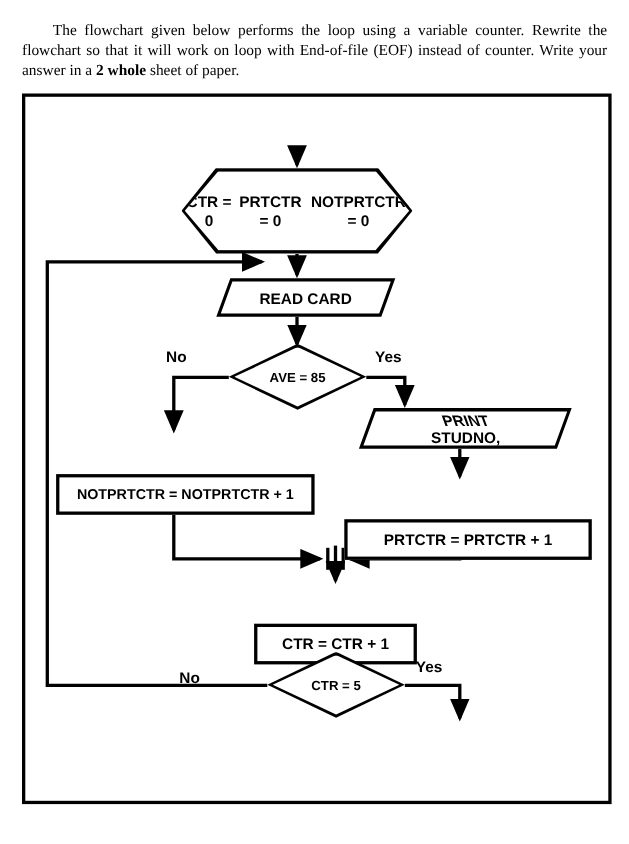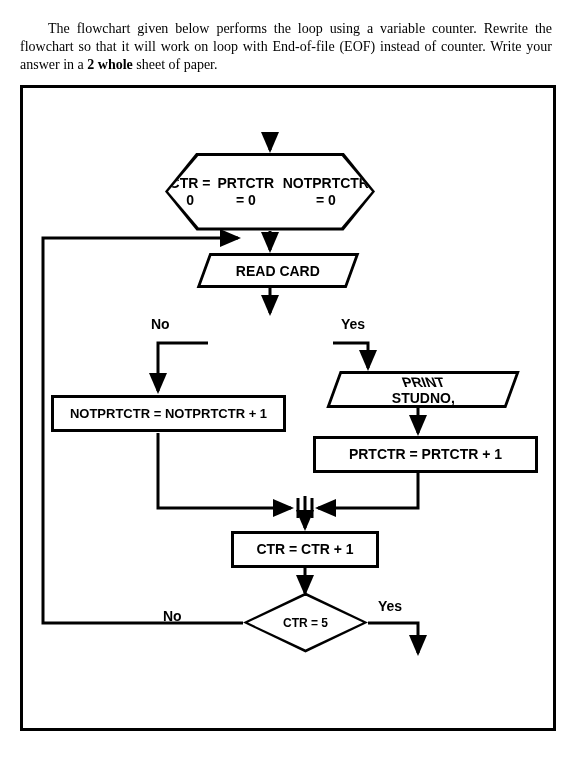--- a/index.html
+++ b/index.html
@@ -36,20 +36,21 @@
     text-align: center;
     box-sizing: border-box;
   }
   .terminator {
     border: 3px solid #000;
     border-radius: 20px;
     height: 34px;
   }
   .process {
     border: 3px solid #000;
+    margin-top: 36px;
   }
   .hexagon {
     width: 210px;
     height: 78px;
     clip-path: polygon(15% 0%, 85% 0%, 100% 50%, 85% 100%, 15% 100%, 0% 50%);
     background: #000;
   }
   .hexagon .inner {
     position: absolute;
     top: 3px; left: 3px; right: 3px; bottom: 3px;
@@ -147,20 +148,25 @@
       <div>CTR  = 0</div>
       <div>PRTCTR  = 0</div>
       <div>NOTPRTCTR  = 0</div>
     </div>
   </div>
 
   <div class="shape parallelogram" style="left:180px; top:165px; width:150px; height:35px;">
     <span>READ CARD</span>
   </div>
 
+  <div class="shape diamond" style="left:185px; top:225px; width:125px; height:60px;">
+    <div class="din">
+        <span>AVE = 85</span>
+      </div>
+  </div>
   <div class="label" style="left:318px; top:228px;">Yes</div>
   <div class="label" style="left:128px; top:228px;">No</div>
 
   <div class="shape parallelogram" style="left:310px; top:283px; width:180px; height:37px;">
     <span><span>PRINT </span><b>STUDNO,</b></span>
   </div>
 
   <div class="shape process" style="left:290px; top:348px; width:225px; height:37px;">
     <span>PRTCTR = PRTCTR + 1</span>
   </div>

